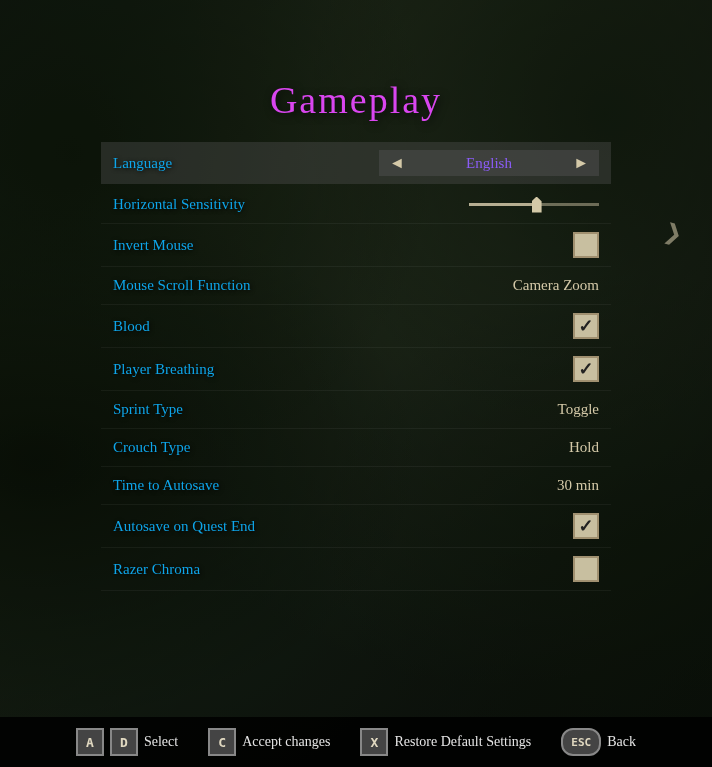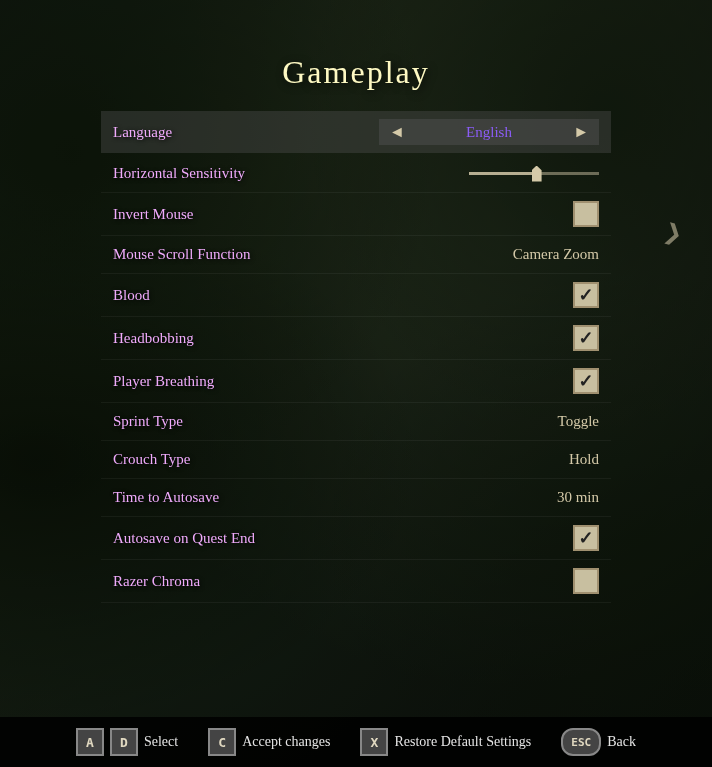--- a/index.html
+++ b/index.html
@@ -44,23 +44,23 @@
     .container {
       position: absolute;
       inset: 0;
       z-index: 10;
       display: flex;
       flex-direction: column;
       align-items: center;
     }
 
     .title {
-      margin-top: 54px;
-      color: #fef9c3;
-      font-size: 32px;
+      margin-top: 78px;
+      color: #d946ef;
+      font-size: 38px;
       font-weight: normal;
       letter-spacing: 2px;
       text-shadow: 2px 2px 8px rgba(0,0,0,0.8);
       font-family: 'Georgia', serif;
     }
 
     .settings-panel {
       margin-top: 20px;
       width: 510px;
       display: flex;
@@ -71,21 +71,21 @@
     .setting-row {
       display: flex;
       align-items: center;
       justify-content: space-between;
       padding: 8px 12px;
       min-height: 38px;
       border-bottom: 1px solid rgba(255,255,255,0.05);
     }
 
     .setting-label {
-      color: #f0abfc;
+      color: #0ea5e9;
       font-size: 15px;
       font-family: 'Georgia', serif;
       text-shadow: 1px 1px 4px rgba(0,0,0,0.9);
     }
 
     .setting-control {
       display: flex;
       align-items: center;
       gap: 8px;
     }
@@ -277,24 +277,20 @@
       <div class="setting-control">
         <span class="value-text">Camera Zoom</span>
       </div>
     </div>
 
     <div class="setting-row">
       <span class="setting-label">Blood</span>
       <div class="checkbox-control checkbox-checked setting-control"></div>
     </div>
 
-    <div class="setting-row">
-      <span class="setting-label">Headbobbing</span>
-      <div class="checkbox-control checkbox-checked setting-control"></div>
-    </div>
 
 
     <div class="setting-row">
       <span class="setting-label">Player Breathing</span>
       <div class="checkbox-control checkbox-checked setting-control"></div>
     </div>
 
     <div class="setting-row">
       <span class="setting-label">Sprint Type</span>
       <div class="setting-control">

